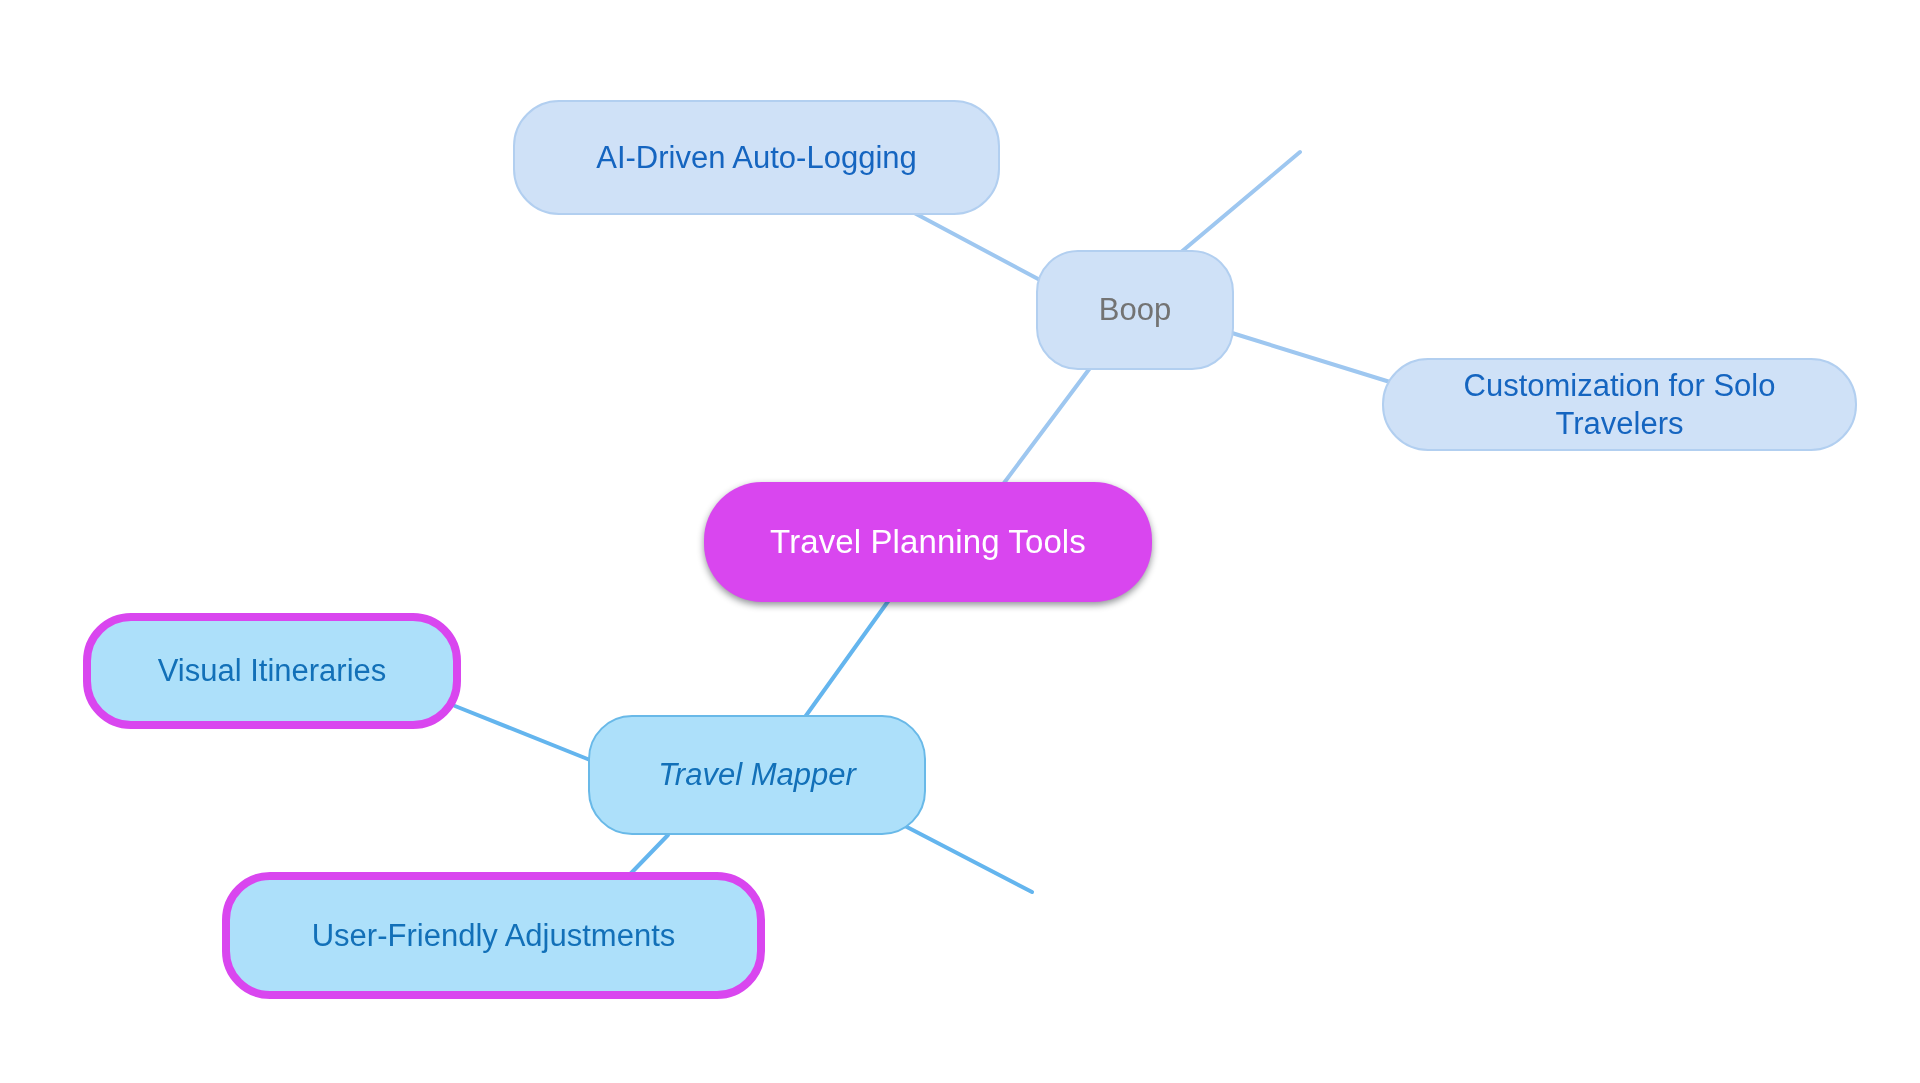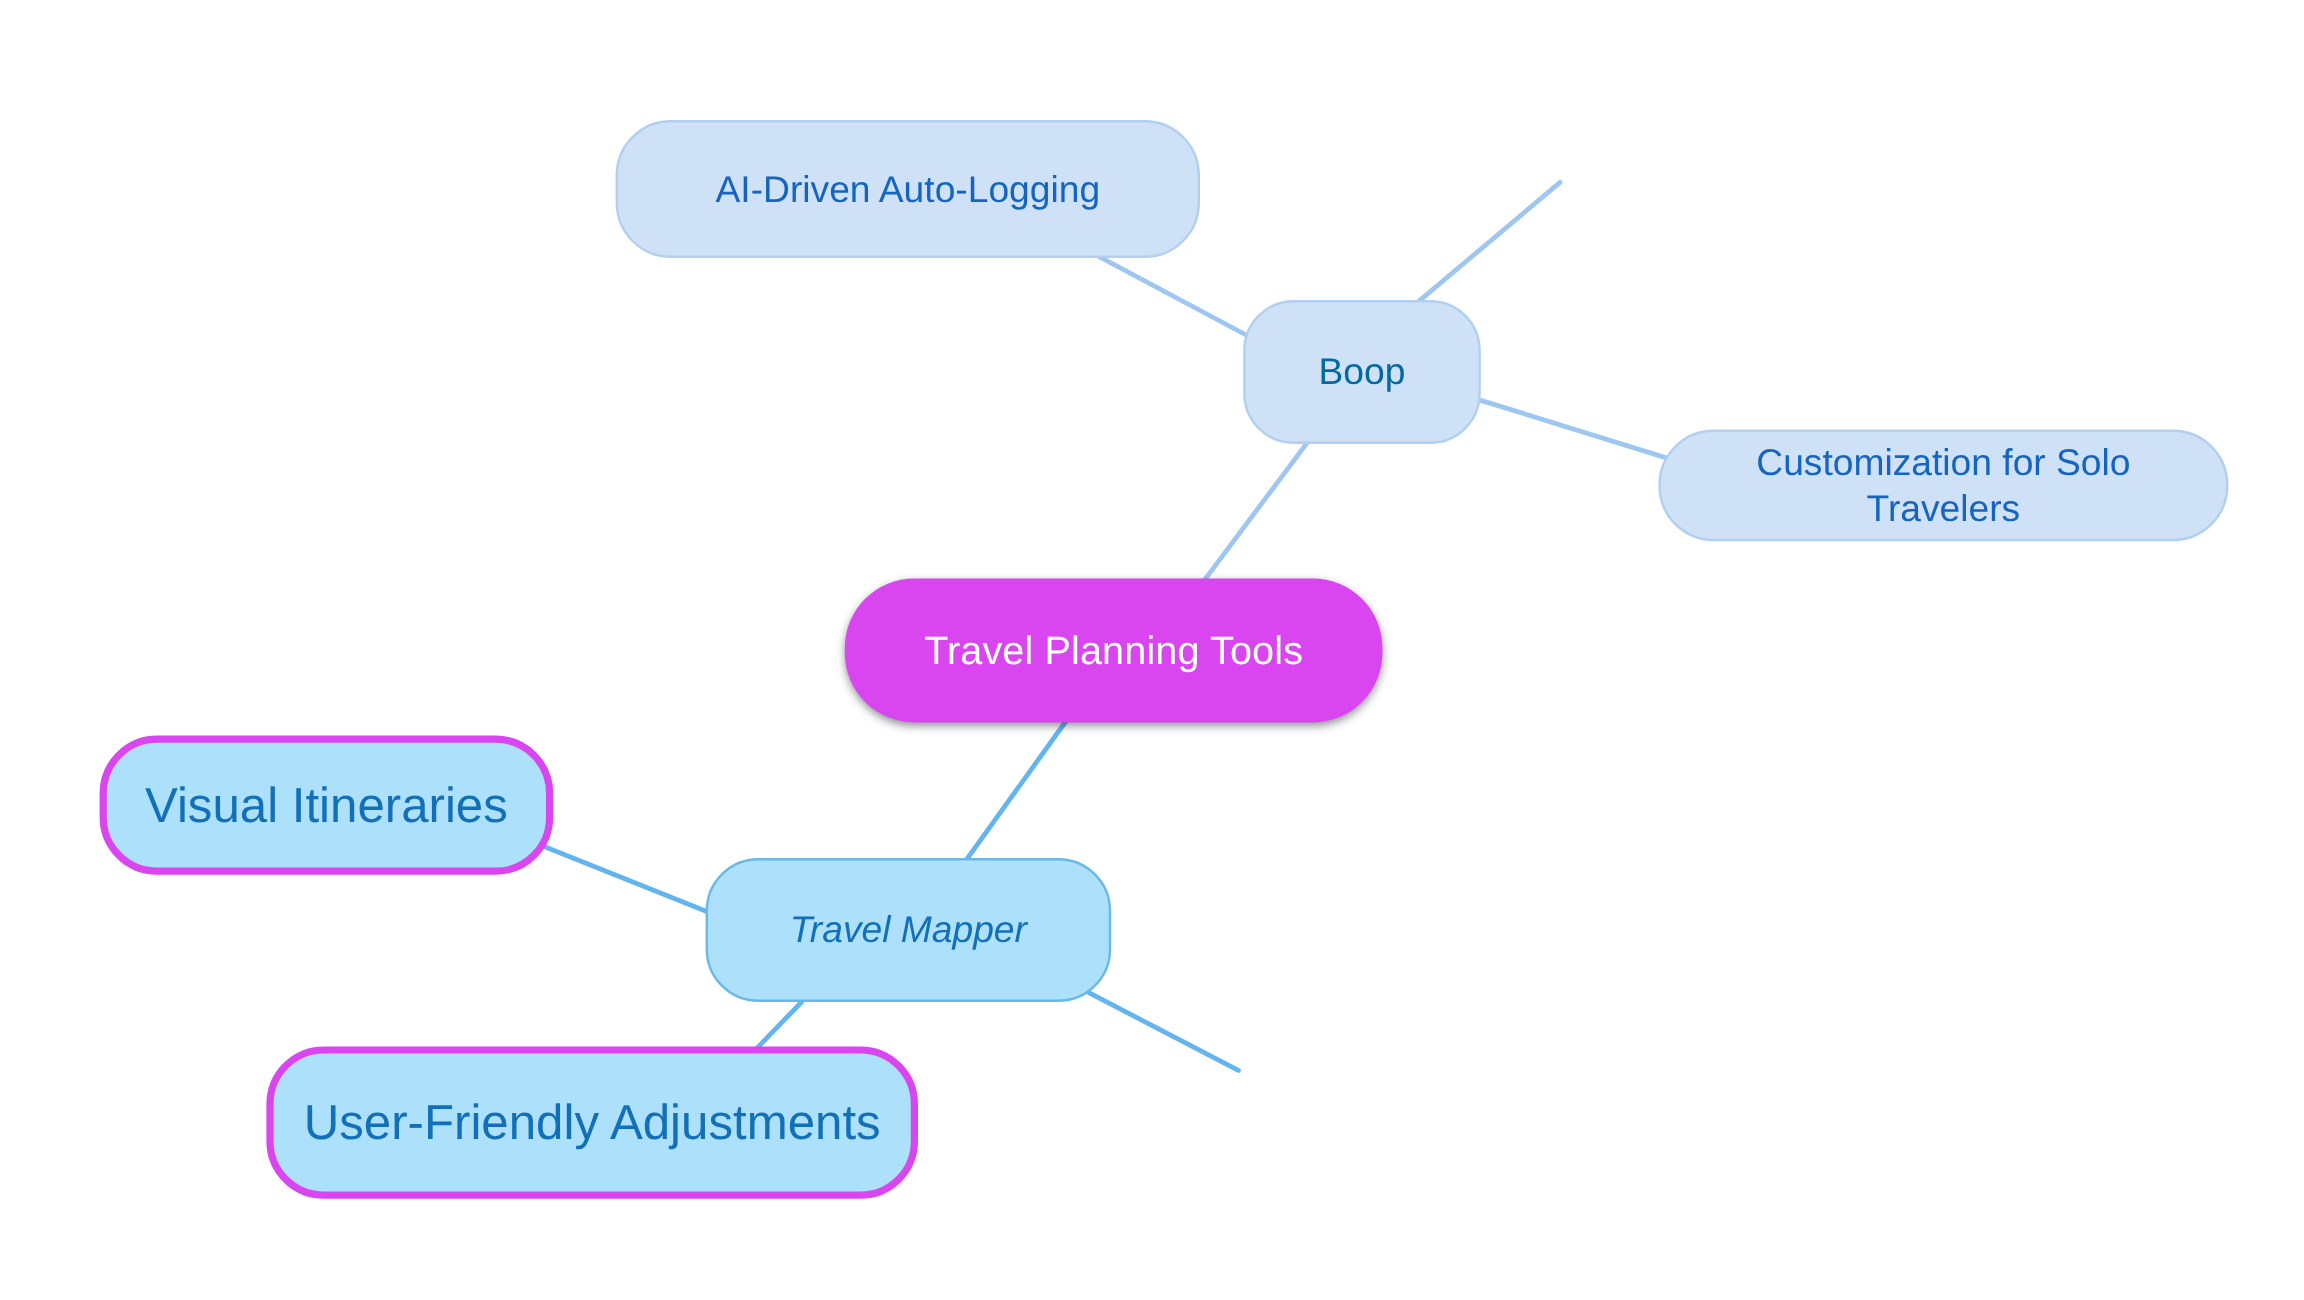--- a/index.html
+++ b/index.html
@@ -43,44 +43,44 @@
     color: #ffffff;
     border: none;
     border-radius: 58px;
     font-size: 33px;
     letter-spacing: 0.1px;
     box-shadow: 0 3px 7px rgba(10, 16, 24, 0.45);
   }
   .node-branch-a {
     background: #cfe1f7;
     border: 2px solid #b2cff0;
-    color: #0369a1;
+    color: #737373;
     border-radius: 42px;
     font-size: 31px;
   }
   .node-leaf-a {
     background: #cfe1f7;
     border: 2px solid #b2cff0;
     color: #1565c0;
     border-radius: 46px;
     font-size: 31px;
   }
   .node-branch-b {
     background: #ade0fa;
     border: 2px solid #69b9e8;
     color: #1270b8;
     border-radius: 44px;
     font-size: 31px;
   }
   .node-leaf-b {
     background: #ade0fa;
-    border: 6px solid #d946ef;
+    border: 8px solid #d946ef;
     color: #1270b8;
     border-radius: 48px;
-    font-size: 41px;
+    font-size: 31px;
   }
 </style>
 </head>
 <body>
 
 <div id="mindmap">
 
   <svg id="edges" viewBox="0 0 1920 1083" xmlns="http://www.w3.org/2000/svg">
     <line x1="1040" y1="280" x2="905" y2="208" stroke="#9ec7f0" stroke-width="4" stroke-linecap="round"></line>
     <line x1="1180" y1="253" x2="1300" y2="152" stroke="#9ec7f0" stroke-width="4" stroke-linecap="round"></line>

